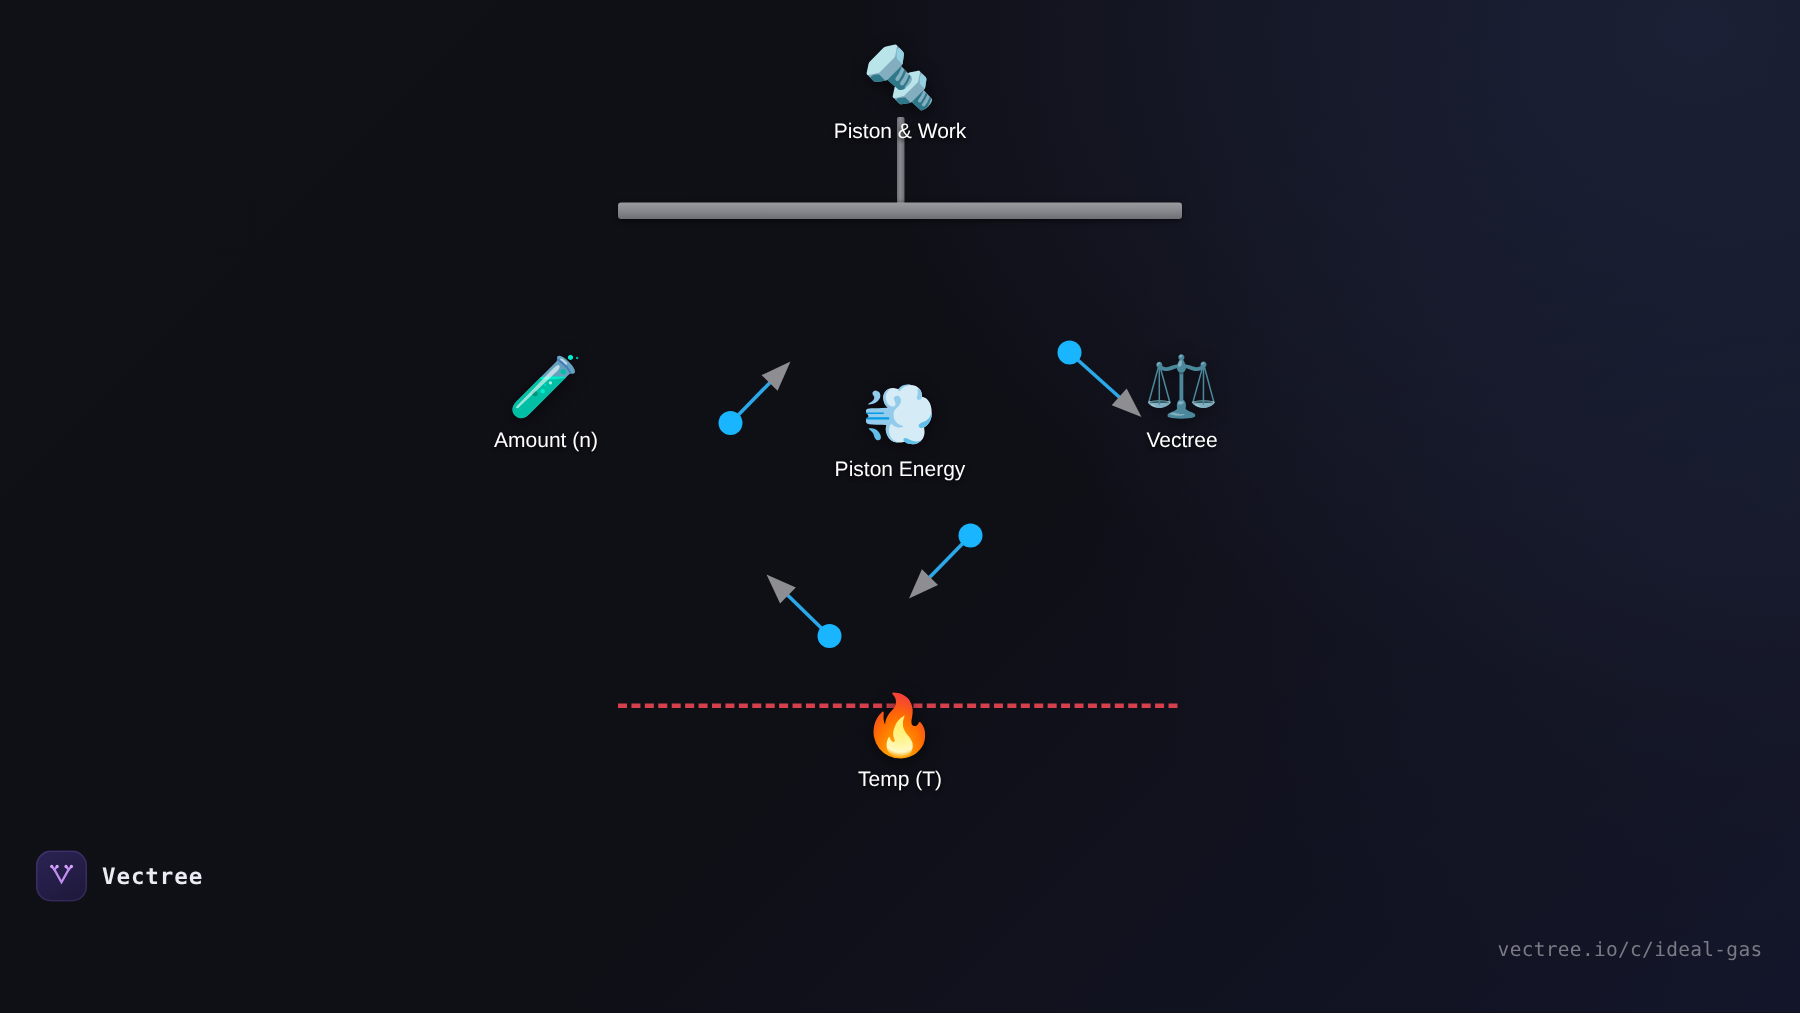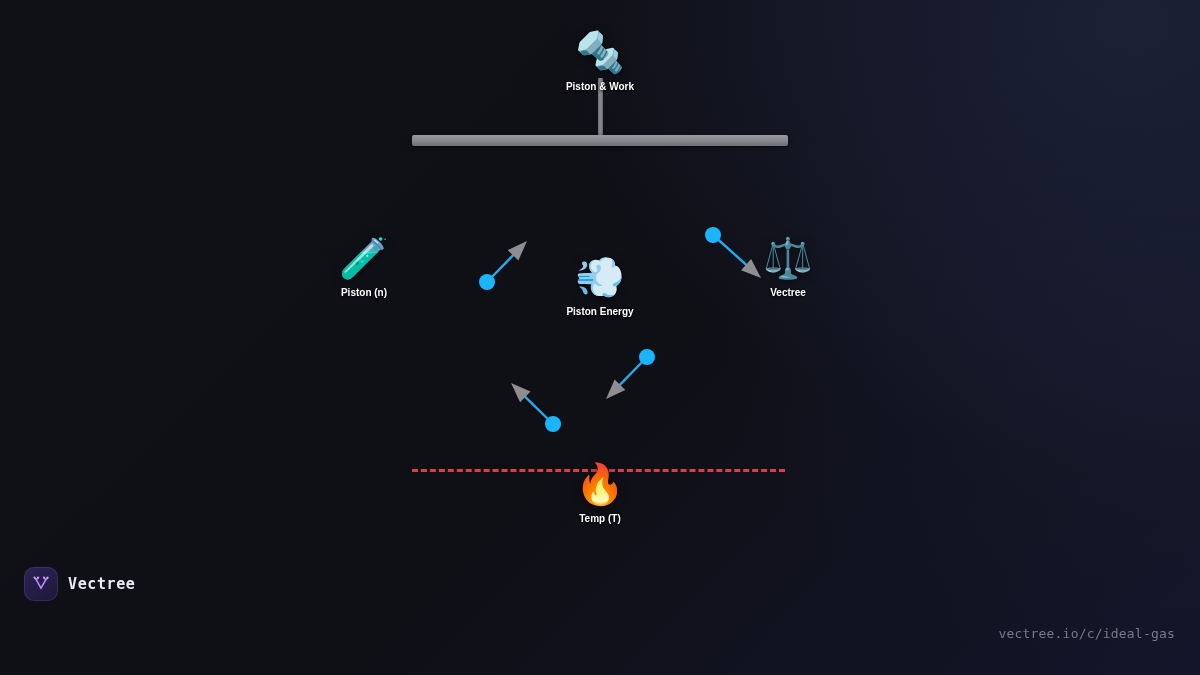--- a/index.html
+++ b/index.html
@@ -34,26 +34,25 @@
     font-size: 40px;
     line-height: 44px;
     height: 46px;
     display: flex;
     align-items: center;
     justify-content: center;
     filter: drop-shadow(0 2px 5px rgba(0,0,0,0.55));
   }
   .node .node-label {
     margin-top: 4px;
-    font-size: 10px;
+    font-size: 14px;
     line-height: 16px;
     color: #ffffff;
     white-space: nowrap;
     text-shadow: 0 1px 3px rgba(0,0,0,0.9);
-    font-weight: bold;
   }
 
   
   #piston-stem {
     position: absolute;
     width: 5px;
     background: linear-gradient(90deg,#6f7075 0%, #8b8c91 45%, #6a6b70 100%);
     border-radius: 1px;
   }
   #piston-bar {
@@ -167,21 +166,21 @@
       </g>
     </svg>
 
   <div class="node" style="left:600px; top:62px;">
     <div class="glyph">🔩</div>
     <div class="node-label">Piston &amp; Work</div>
   </div>
 
   <div class="node" style="left:364px; top:268px;">
     <div class="glyph">🧪</div>
-    <div class="node-label">Piston (n)</div>
+    <div class="node-label">Amount (n)</div>
   </div>
 
   <div class="node" style="left:600px; top:287px;">
     <div class="glyph">💨</div>
     <div class="node-label">Piston Energy</div>
   </div>
 
   <div class="node" style="left:788px; top:268px;">
     <div class="glyph">⚖️</div>
     <div class="node-label">Vectree</div>

